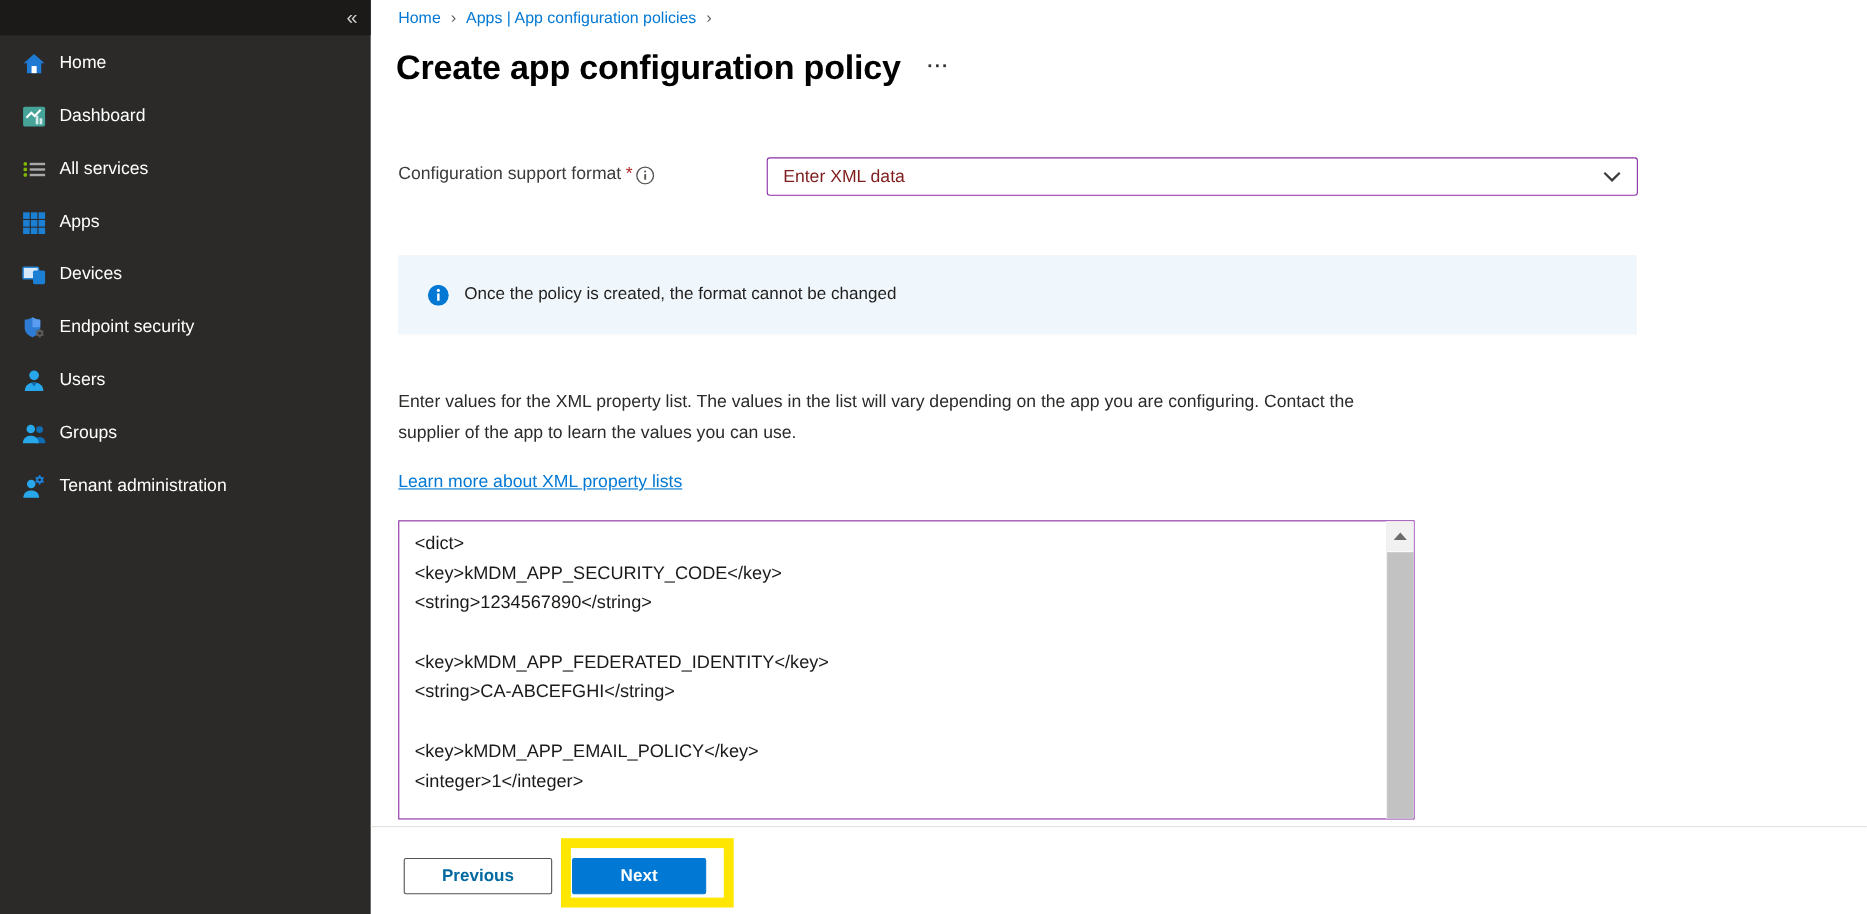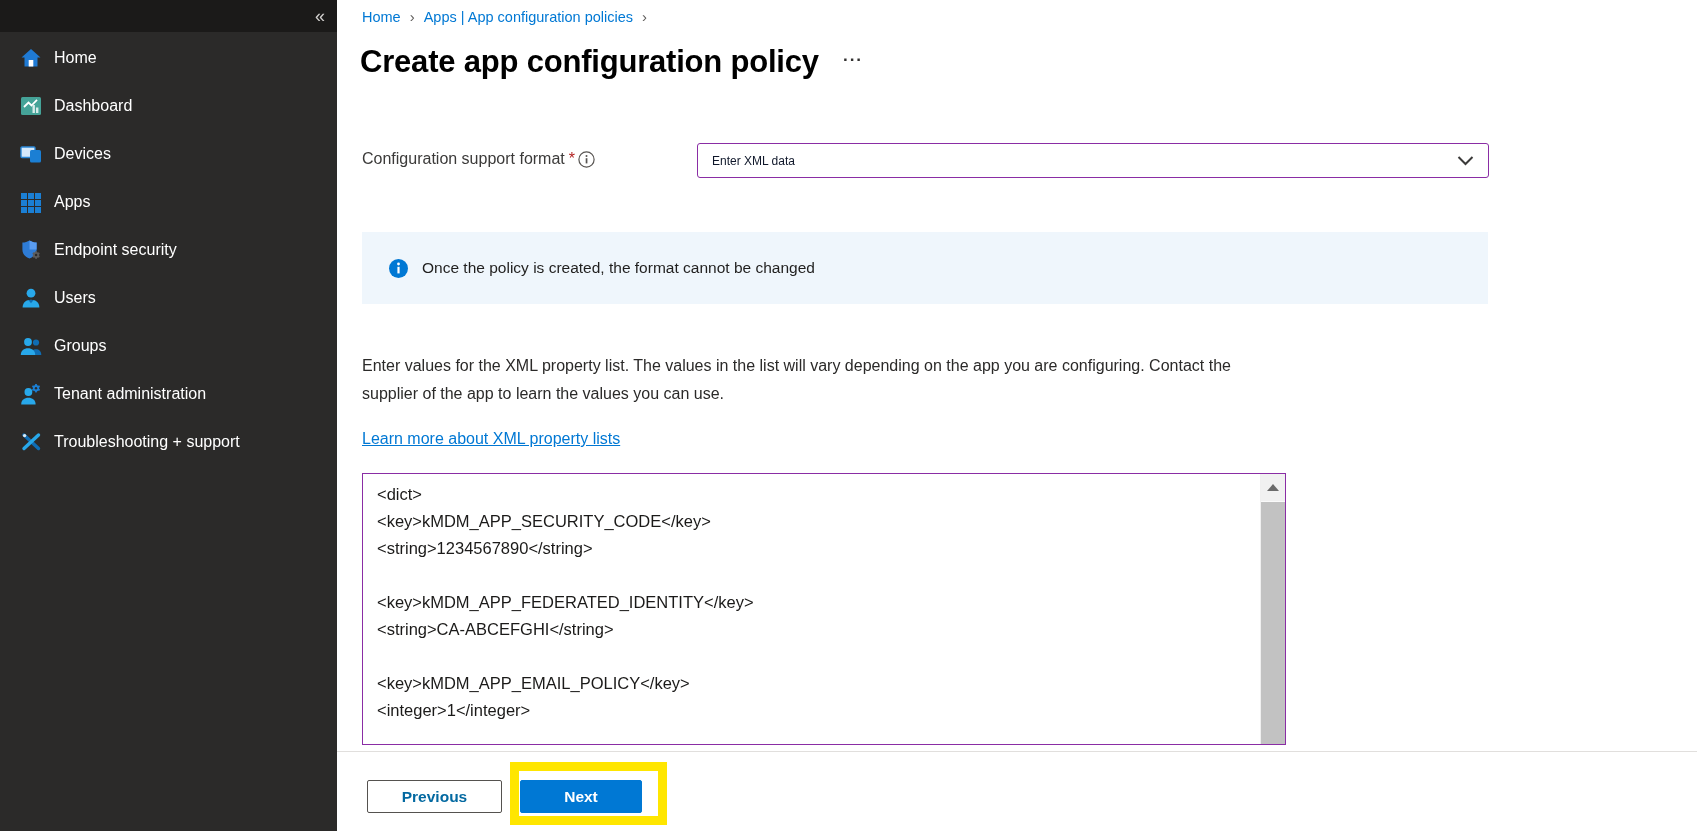--- a/index.html
+++ b/index.html
@@ -60,21 +60,21 @@
   }
   .required { color:#b21e1e; margin-left:4px; }
   .info-icon-outline {
     position:absolute; left:578px; top:151px; width:17px; height:17px;
     cursor:default;
   }
   .dropdown {
     position:absolute; left:697px; top:143px; width:792px; height:35px;
     border:1.5px solid #8a2da5; border-radius:3px; background:#fff;
     display:flex; align-items:center; justify-content:space-between;
-    padding:0 14px; font-size:12px; color:#0f172a; cursor:pointer;
+    padding:0 14px; font-size:16px; color:#7f1d1d; cursor:pointer;
   }
 
   
   .banner {
     position:absolute; left:362px; top:232px; width:1126px; height:72px;
     background:#eff6fc; display:flex; align-items:center;
     padding-left:27px;
   }
   .banner-icon { width:19px; height:19px; margin-right:14px; flex:none; }
   .banner-text { font-size:15.5px; color:#201f1e; }
@@ -168,29 +168,32 @@
         <svg viewBox="0 0 22 22">
             <rect x="1" y="2" width="20" height="18" rx="1.5" fill="#45a398"></rect>
             <polyline points="4,12 8.5,7.5 11.5,10.5 17,4.8" stroke="#ffffff" fill="none" stroke-width="1.8"></polyline>
             <rect x="12.5" y="10" width="2.4" height="8" fill="#d7ecea"></rect>
             <rect x="16" y="12.5" width="2.4" height="5.5" fill="#d7ecea"></rect>
           </svg>
       </span>
       <span class="nav-label">Dashboard</span>
     </div>
 
-
-    <div class="nav-item">
-      <span class="nav-icon">
-        <svg viewBox="0 0 22 22">
-            <rect x="1" y="4" width="14" height="10.5" rx="1" fill="#d6e9fb" stroke="#2b88d8" stroke-width="1.4"></rect>
-            <rect x="10" y="7" width="11" height="12.5" rx="1.6" fill="#1b7fd4"></rect>
-          </svg>
-      </span>
-      <span class="nav-label">Devices</span>
+    <div class="nav-item">
+      <span class="nav-icon">
+        <svg viewBox="0 0 22 22">
+            <circle cx="3" cy="6" r="1.7" fill="#7fba00"></circle>
+            <circle cx="3" cy="11" r="1.7" fill="#7fba00"></circle>
+            <circle cx="3" cy="16" r="1.7" fill="#7fba00"></circle>
+            <rect x="7" y="5" width="14" height="2.2" fill="#a8a8a8"></rect>
+            <rect x="7" y="10" width="14" height="2.2" fill="#a8a8a8"></rect>
+            <rect x="7" y="15" width="14" height="2.2" fill="#a8a8a8"></rect>
+          </svg>
+      </span>
+      <span class="nav-label">All services</span>
     </div>
 
     <div class="nav-item">
       <span class="nav-icon">
         <svg viewBox="0 0 22 22">
             <g fill="#1b7fd4">
               <rect x="1" y="2" width="6" height="6"></rect>
               <rect x="8" y="2" width="6" height="6"></rect>
               <rect x="15" y="2" width="6" height="6"></rect>
               <rect x="1" y="9" width="6" height="6"></rect>
@@ -201,20 +204,30 @@
               <rect x="15" y="16" width="6" height="6"></rect>
             </g>
           </svg>
       </span>
       <span class="nav-label">Apps</span>
     </div>
 
     <div class="nav-item">
       <span class="nav-icon">
         <svg viewBox="0 0 22 22">
+            <rect x="1" y="4" width="14" height="10.5" rx="1" fill="#d6e9fb" stroke="#2b88d8" stroke-width="1.4"></rect>
+            <rect x="10" y="7" width="11" height="12.5" rx="1.6" fill="#1b7fd4"></rect>
+          </svg>
+      </span>
+      <span class="nav-label">Devices</span>
+    </div>
+
+    <div class="nav-item">
+      <span class="nav-icon">
+        <svg viewBox="0 0 22 22">
             <path d="M9.5 1.5 C11.6 2.8 14 3.6 16.6 3.6 V10.5 C16.6 15.5 13.2 18.1 9.5 19.6 C5.8 18.1 2.4 15.5 2.4 10.5 V3.6 C5 3.6 7.4 2.8 9.5 1.5 Z" fill="#2e7cd6"></path>
             <path d="M9.5 1.5 C11.6 2.8 14 3.6 16.6 3.6 V10.5 L9.5 10.5 Z" fill="#5a9cf0"></path>
             <g fill="#5c5c5c">
               <rect x="15.2" y="12.2" width="1.8" height="7.6"></rect>
               <rect x="15.2" y="12.2" width="1.8" height="7.6" transform="rotate(60 16.1 16)"></rect>
               <rect x="15.2" y="12.2" width="1.8" height="7.6" transform="rotate(120 16.1 16)"></rect>
               <circle cx="16.1" cy="16" r="2.9"></circle>
             </g>
             <circle cx="16.1" cy="16" r="1.2" fill="#2b2a29"></circle>
           </svg>
@@ -256,30 +269,20 @@
               <circle cx="16" cy="5.2" r="3.1"></circle>
             </g>
             <circle cx="16" cy="5.2" r="1.2" fill="#2b2a29"></circle>
             <circle cx="8.4" cy="9" r="3.9" fill="#28a8ea"></circle>
             <path d="M1.2 21.5 C1.2 17 4.4 14.8 8.4 14.8 C12.4 14.8 15.6 17 15.6 21.5 Z" fill="#28a8ea"></path>
           </svg>
       </span>
       <span class="nav-label">Tenant administration</span>
     </div>
 
-    <div class="nav-item">
-      <span class="nav-icon">
-        <svg viewBox="0 0 22 22">
-            <path d="M4 4 L18.5 17.5" stroke="#0f6db4" stroke-width="3.4" stroke-linecap="round"></path>
-            <path d="M18.5 4 L4 17.5" stroke="#28a8ea" stroke-width="3.4" stroke-linecap="round"></path>
-            <circle cx="4.6" cy="4.6" r="1.7" fill="#ffffff" opacity="0.85"></circle>
-          </svg>
-      </span>
-      <span class="nav-label">Troubleshooting + support</span>
-    </div>
 
   </div>
 </div>
 
 <div class="breadcrumb">
   <span class="crumb">Home</span>
   <span class="crumb-sep">›</span>
   <span class="crumb">Apps | App configuration policies</span>
   <span class="crumb-sep">›</span>
 </div>

